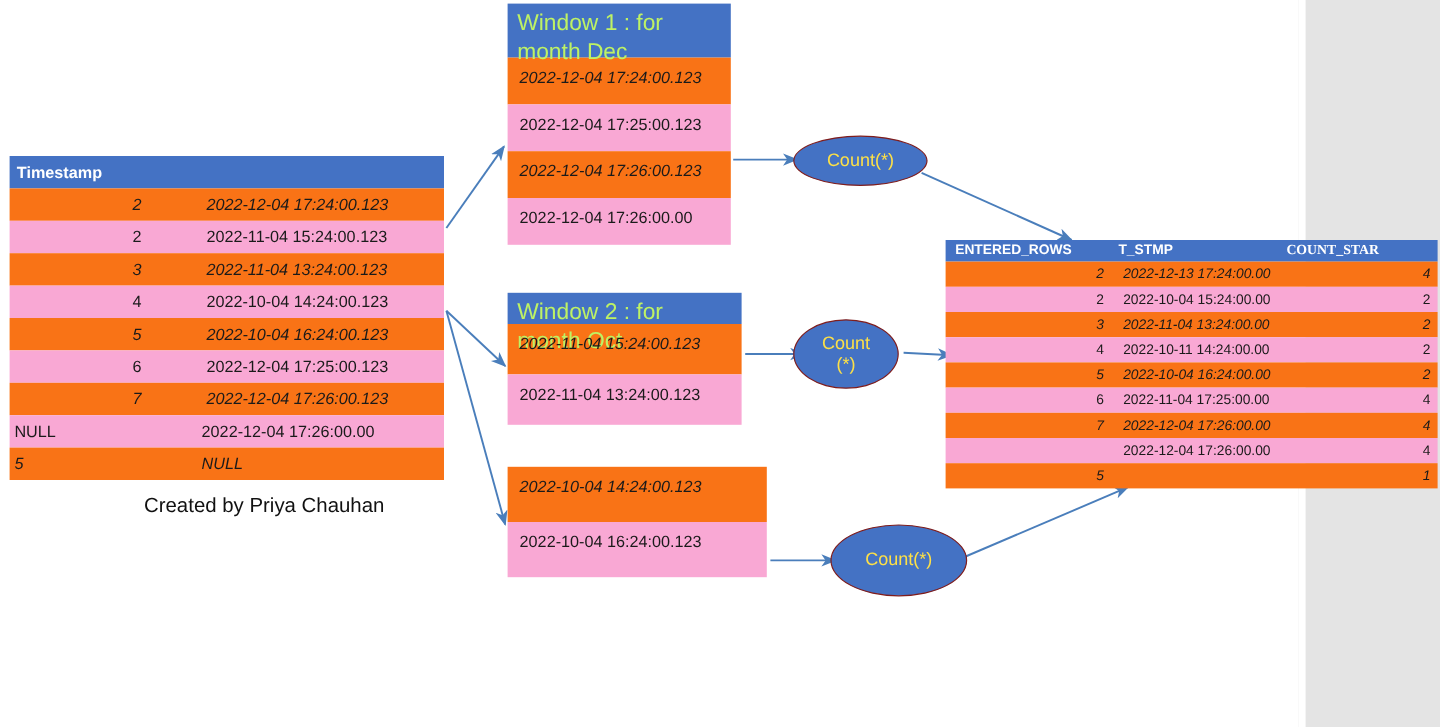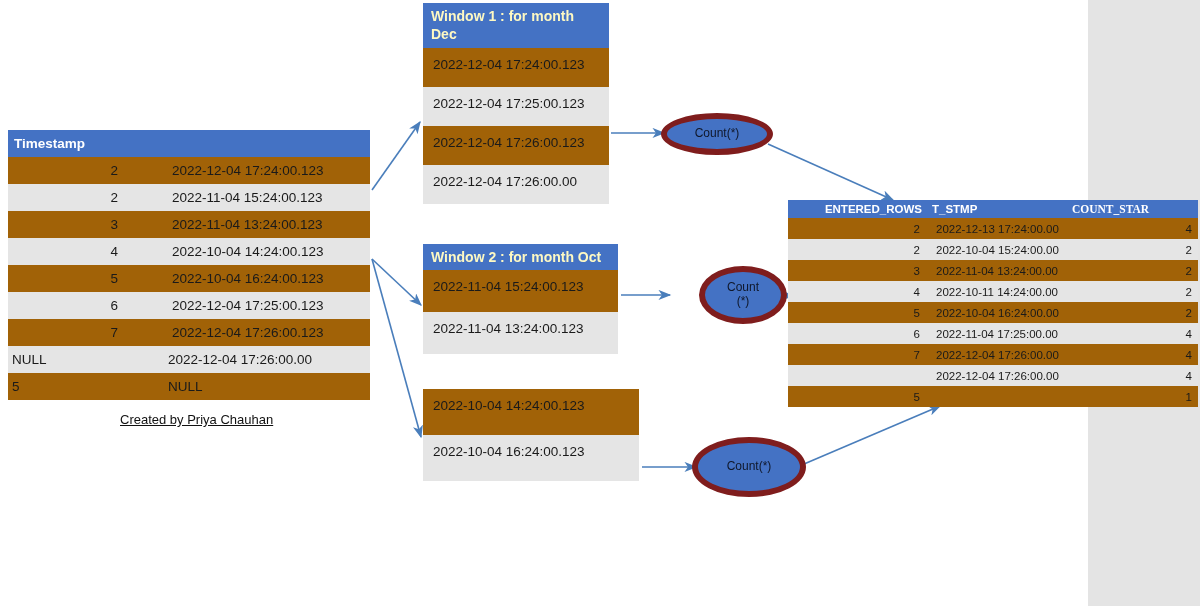--- a/index.html
+++ b/index.html
@@ -58,60 +58,59 @@
   .tbl .row {
     display: flex;
     box-sizing: border-box;
   }
   .tbl .row .cell {
     padding: 4px 6px;
     box-sizing: border-box;
     overflow: hidden;
     white-space: nowrap;
   }
-  .band-a { background: #a16207; }
-  .band-b { background: #e5e5e5; }
+  .band-a { background: #f97316; font-style: italic; }
+  .band-b { background: #f9a8d4; }
 
   
   #src-table {
     left: 8px;
     top: 130px;
     width: 362px;
   }
   #src-table .hdr { height: 27px; align-items: center; font-size: 13.5px; }
   #src-table .hdr .c0 { width: 154px; }
   #src-table .hdr .c1 { width: 208px; }
   #src-table .row { height: 27px; align-items: center; }
   #src-table .row .c0 { width: 154px; text-align: right; padding-right: 44px; }
   #src-table .row .c1 { width: 208px; text-align: left; padding-left: 10px; }
   #src-table .row.nullrow .c0 { text-align: left; padding-left: 4px; padding-right: 6px; }
   #src-table .row.nullrow .c1 { padding-left: 6px; }
 
   .caption {
     position: absolute;
     left: 120px;
     top: 412px;
-    font-size: 13px;
+    font-size: 17px;
     color: #111111;
     white-space: nowrap;
-    text-decoration: underline;
   }
 
   
   .winbox {
     position: absolute;
     box-sizing: border-box;
     font-size: 13.5px;
     color: #1a1a1a;
   }
   .winbox .wtitle {
     background: #4472c4;
-    color: #fef9c3;
-    font-weight: bold;
-    font-size: 14px;
+    color: #bef264;
+    font-weight: normal;
+    font-size: 19px;
     padding: 5px 8px;
     box-sizing: border-box;
     line-height: 1.25;
   }
   .winbox .wrow {
     padding: 9px 8px 9px 10px;
     box-sizing: border-box;
     white-space: nowrap;
   }
 
@@ -123,43 +122,43 @@
   #win2 .wrow { height: 42px; }
   #win3 { left: 423px; top: 389px; width: 216px; }
   #win3 .wtitle { height: 26px; }
   #win3 .wrow { height: 46px; }
 
   
   .ellipse {
     position: absolute;
     border-radius: 50%;
     background: #4472c4;
-    border: 6px solid #7f1d1d;
-    color: #0f172a;
+    border: 1px solid #7f1d1d;
+    color: #fde047;
     display: flex;
     align-items: center;
     justify-content: center;
     text-align: center;
-    font-size: 12px;
+    font-size: 15px;
     line-height: 1.15;
     box-sizing: border-box;
   }
   #ell1 { left: 661px; top: 113px; width: 112px; height: 42px; }
-  #ell2 { left: 699px; top: 266px; width: 88px; height: 58px; }
+  #ell2 { left: 661px; top: 266px; width: 88px; height: 58px; }
   #ell3 { left: 692px; top: 437px; width: 114px; height: 60px; }
 
   
   #res-table {
     left: 788px;
     top: 200px;
     width: 410px;
     font-size: 11.5px;
   }
   #res-table .hdr { height: 18px; align-items: center; font-size: 11.5px; }
-  #res-table .hdr .c0 { width: 140px; padding-left: 20px; text-align: right; }
+  #res-table .hdr .c0 { width: 140px; padding-left: 8px; }
   #res-table .hdr .c1 { width: 140px; padding-left: 4px; }
   #res-table .hdr .c2 { width: 130px; padding-left: 4px; font-family: Liberation Serif, serif; }
   #res-table .row { height: 21px; align-items: center; }
   #res-table .row .c0 { width: 140px; text-align: right; padding-right: 8px; }
   #res-table .row .c1 { width: 140px; text-align: left; padding-left: 8px; }
   #res-table .row .c2 { width: 130px; text-align: right; padding-right: 6px; }
 </style>
 </head>
 <body>
 

